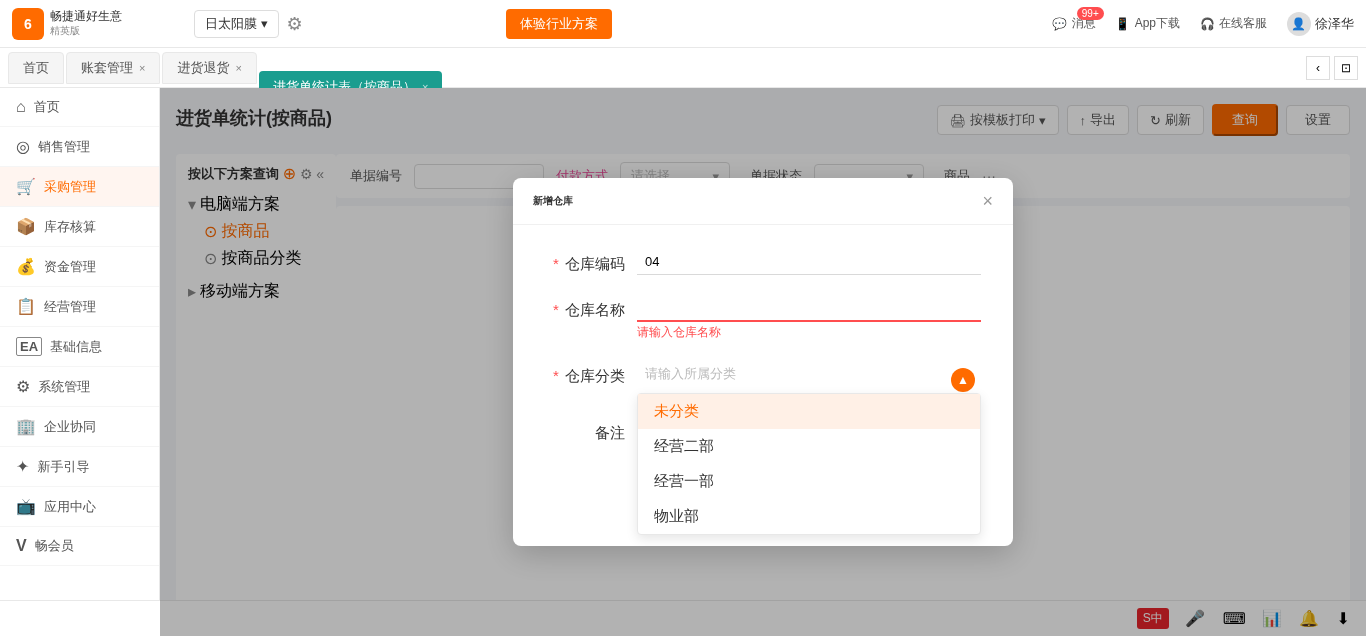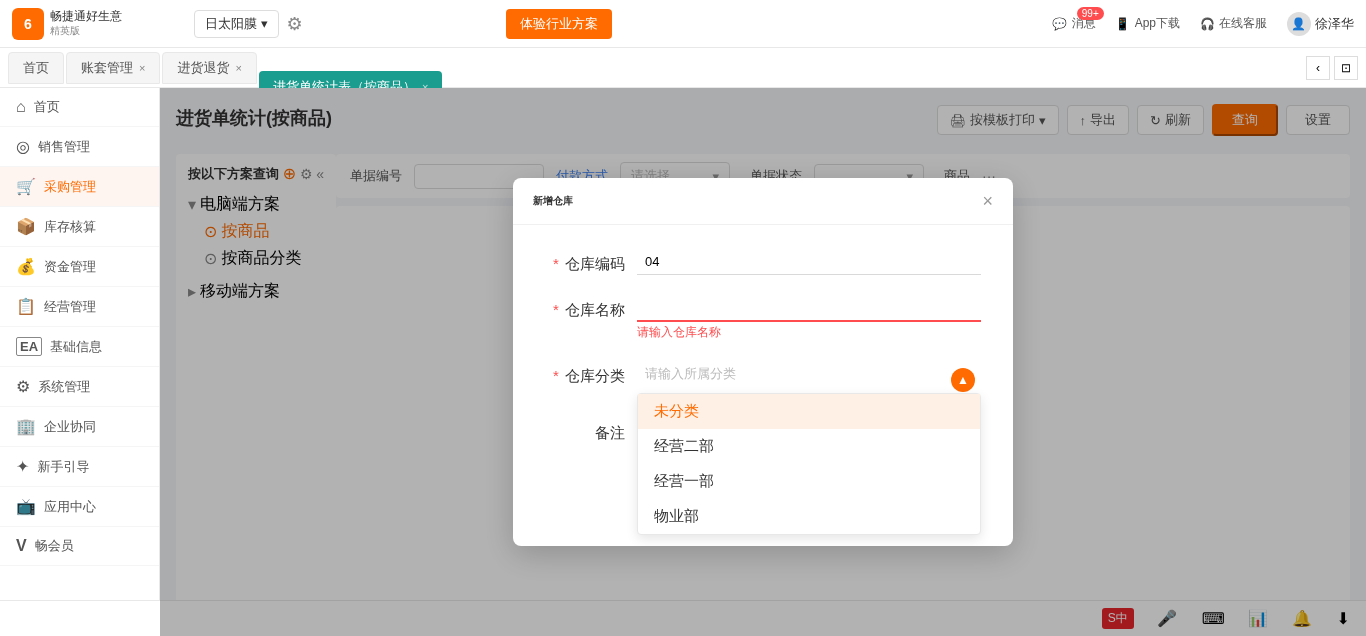--- a/index.html
+++ b/index.html
@@ -395,21 +395,21 @@
           <span style="color:#888;">▸</span>
           <span>移动端方案</span>
         </div>
       </div>
 
       <div style="flex:1;display:flex;flex-direction:column;gap:8px;">
 
         <div style="background:#fff;border-radius:4px;padding:8px 14px;display:flex;gap:12px;align-items:center;">
           <span style="font-size:13px;color:#555;">单据编号</span>
           <input type="text" class="filter-input" placeholder="" style="width: 130px;">
-          <span style="font-size:13px;color:#3b82f6;">付款方式</span>
+          <span style="font-size:13px;color:#ec4899;">付款方式</span>
           <div class="filter-select" style="width:110px;">
             <span style="color:#bbb;font-size:13px;">请选择</span>
             <span>▾</span>
           </div>
           <span style="font-size:13px;color:#555;margin-left:8px;">单据状态</span>
           <div class="filter-select" style="width:110px;">
             <span style="color:#bbb;font-size:13px;"></span>
             <span>▾</span>
           </div>
           <span style="margin-left:8px;font-size:13px;color:#555;">商品</span>
@@ -495,20 +495,20 @@
         </div>
 
         <div class="dialog-footer">
           <button class="btn-save">保存</button>
         </div>
       </div>
     </div>
   </div>
 </div>
 
-<div style="position:fixed;bottom:0;left:0;right:0;height:36px;background:#fff;border-top:1px solid #e8e8e8;display:flex;align-items:center;justify-content:flex-end;padding:0 16px;gap:24px;z-index:50;">
+<div style="position:fixed;bottom:0;left:0;right:0;height:36px;background:#fff;border-top:1px solid #e8e8e8;display:flex;align-items:center;justify-content:flex-end;padding:0 16px;gap:17px;z-index:50;">
   <span style="background:#e8252b;color:white;padding:2px 6px;border-radius:3px;font-size:12px;cursor:pointer;">S中</span>
   <span style="font-size:16px;cursor:pointer;">🎤</span>
   <span style="font-size:16px;cursor:pointer;">⌨</span>
   <span style="font-size:16px;cursor:pointer;">📊</span>
   <span style="font-size:16px;cursor:pointer;">🔔</span>
   <span style="font-size:16px;cursor:pointer;">⬇</span>
 </div>
 
 </body></html>

